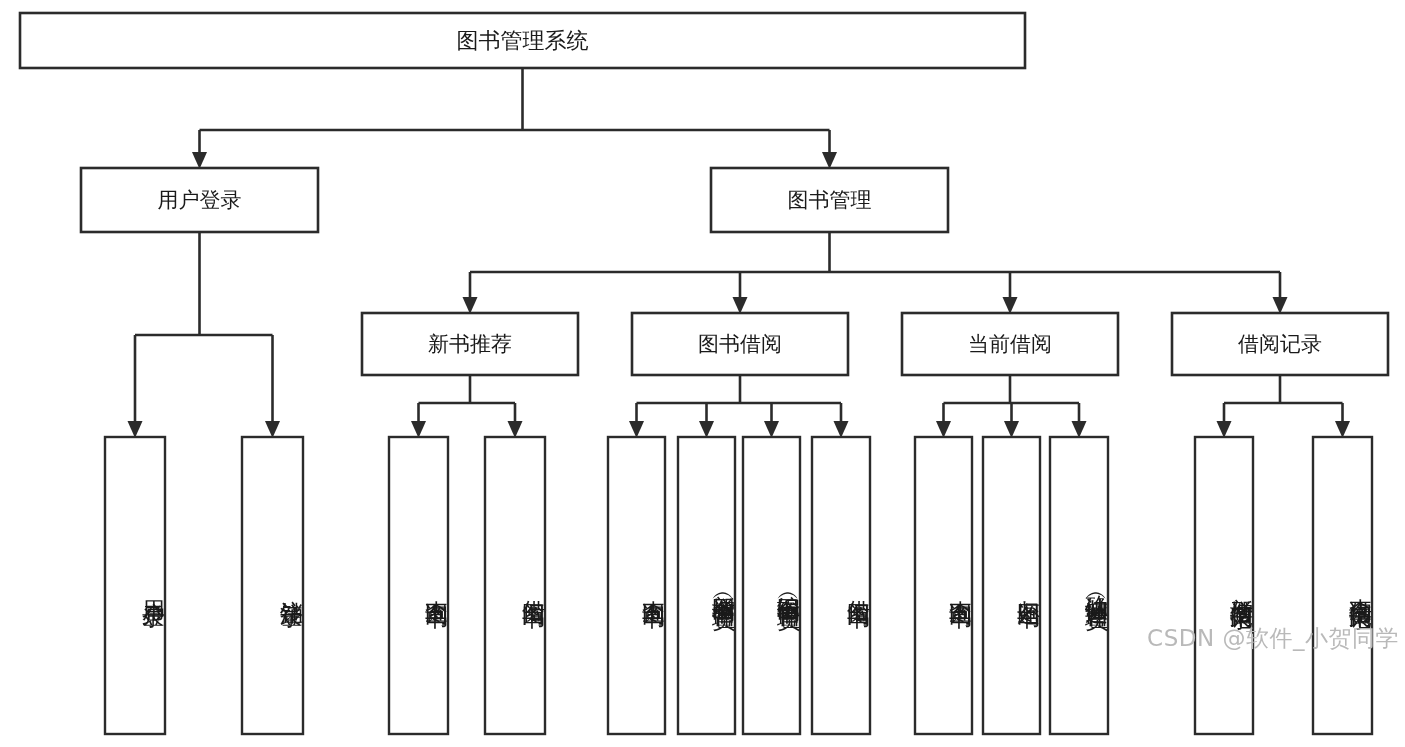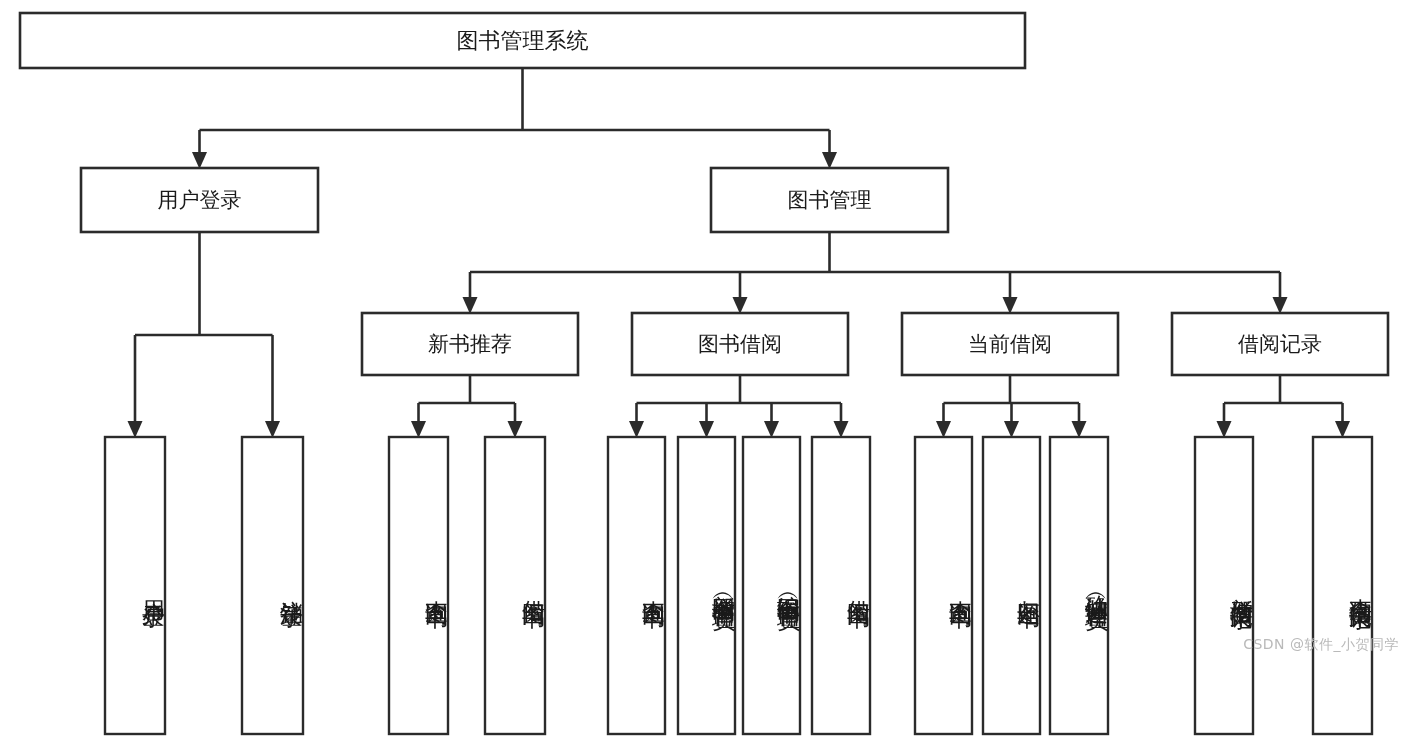--- a/index.html
+++ b/index.html
@@ -69,21 +69,21 @@
     letter-spacing: 2px;
     color: #1a1a1a;
     white-space: nowrap;
     pointer-events: none;
   }
   .watermark {
     position: absolute;
     right: 6px;
     bottom: 4px;
     font-family: "DejaVu Sans", "Liberation Sans", sans-serif;
-    font-size: 14px;
+    font-size: 23px;
     color: #b9b9b9;
     letter-spacing: 0.5px;
     user-select: none;
   }
 </style>
 </head>
 <body>
 
 <div id="diagram-root">
 

